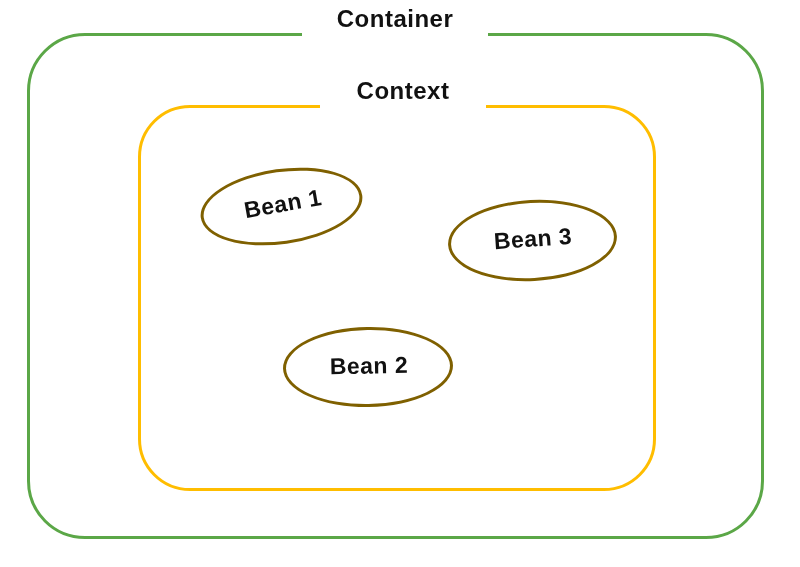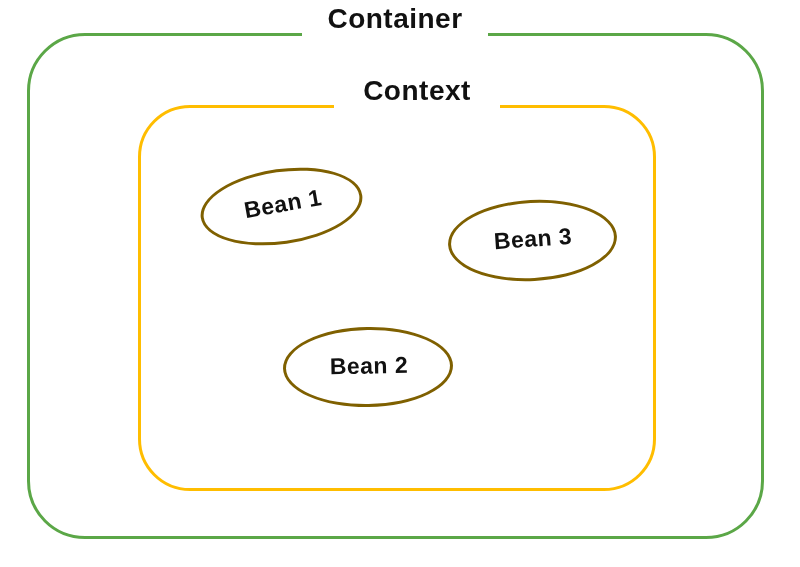--- a/index.html
+++ b/index.html
@@ -38,33 +38,33 @@
     border: 3px solid var(--yellow);
     border-radius: 52px;
     background: transparent;
   }
   
   .frame-label {
     position: absolute;
     background: var(--bg);
     color: var(--text);
     font-weight: bold;
-    font-size: 28px;
+    font-size: 24px;
     line-height: 32px;
     height: 33px;
     text-align: center;
     letter-spacing: 0.5px;
     white-space: nowrap;
   }
   .container-label {
     left: 302px; top: 3px;
     width: 186px;
   }
   .context-label {
-    left: 334px; top: 75px;
+    left: 320px; top: 75px;
     width: 166px;
   }
   
   .bean-ellipse {
     position: absolute;
     border: 3px solid var(--olive);
     border-radius: 50%;
     background: transparent;
   }
   .bean-1-ellipse {

